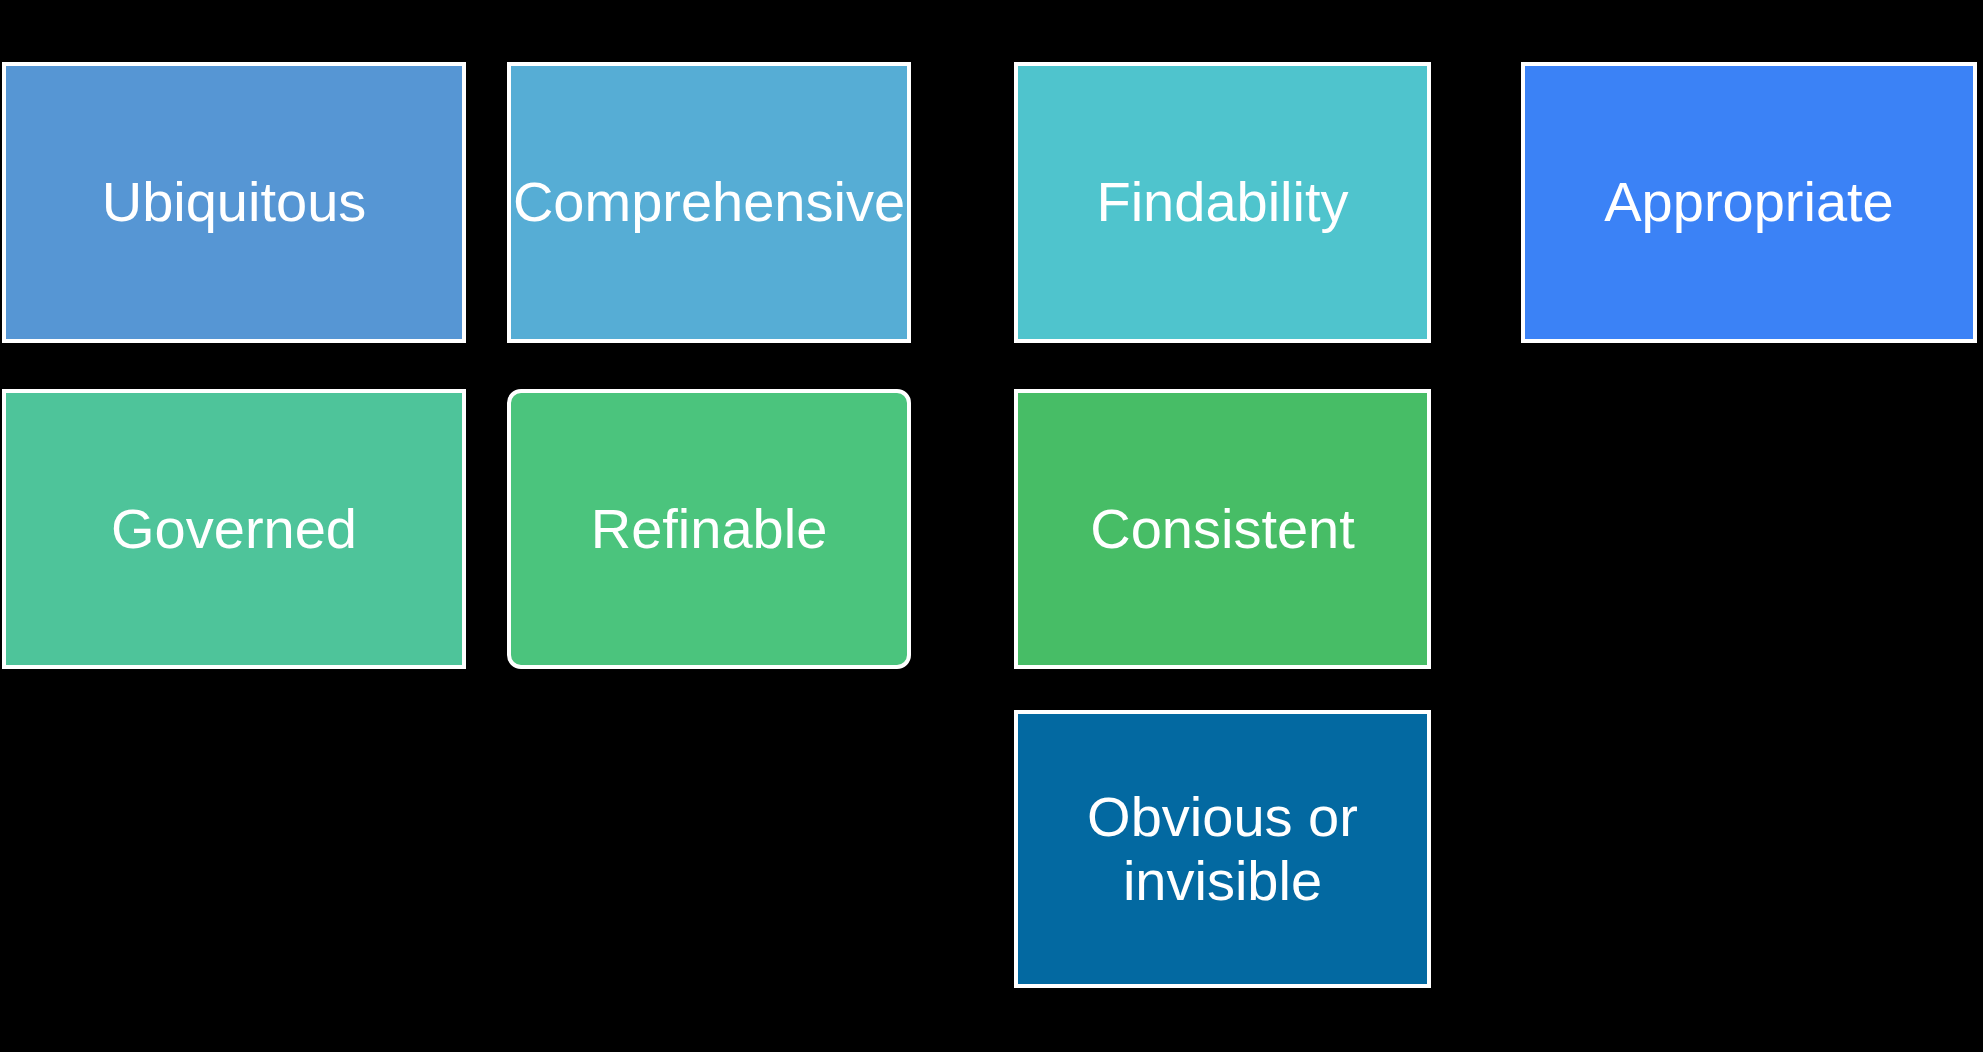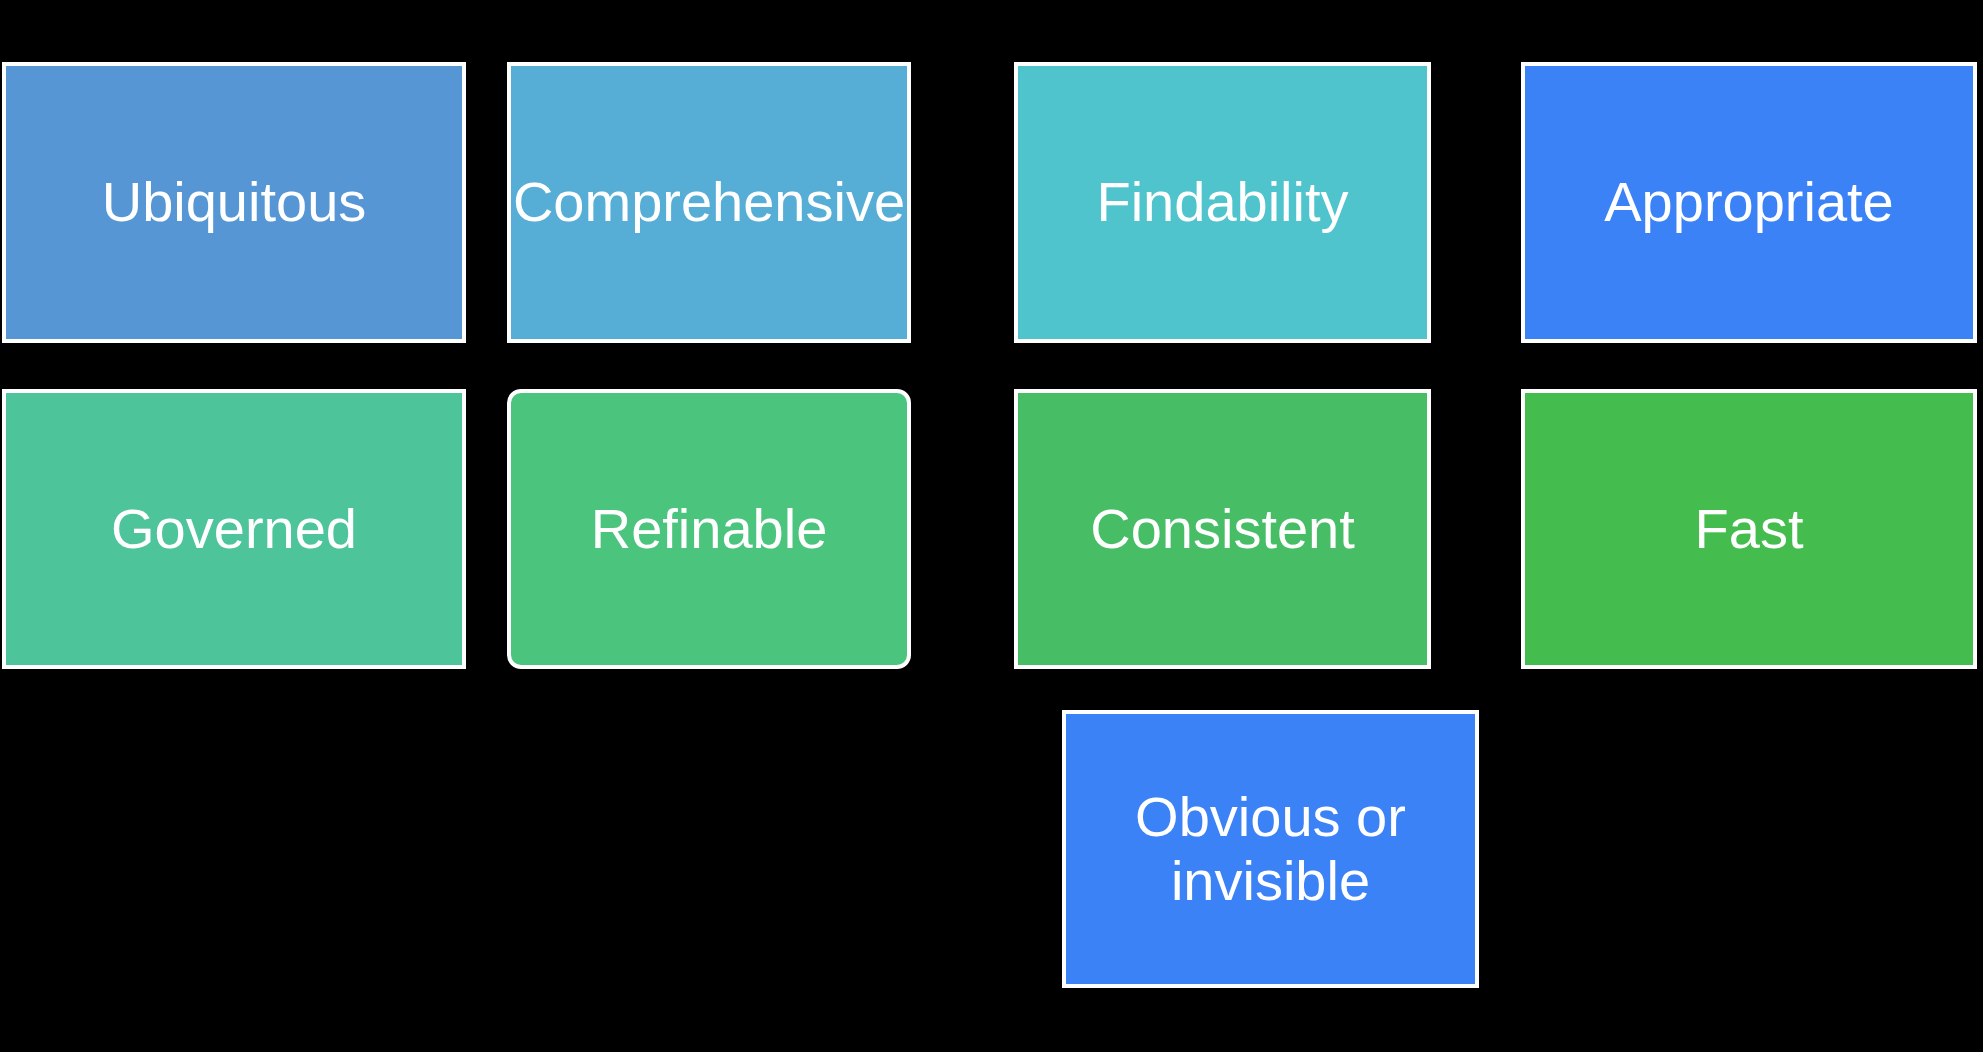--- a/index.html
+++ b/index.html
@@ -65,22 +65,19 @@
   </div>
 
   <div class="box r2 c2" style="background-color: rgb(75, 196, 125); border-radius: 14px;">
     <span class="label">Refinable</span>
   </div>
 
   <div class="box r2 c3" style="background-color: rgb(71, 189, 102);">
     <span class="label">Consistent</span>
   </div>
 
-  <div class="box r2 c4" style="background-color: rgb(68, 188, 78);">
-    <span class="label">Fast</span>
-  </div>
 
 
-  <div class="box r3 c3" style="background-color: #3b82f6; margin-left: 48px;">
+  <div class="box r3 c3" style="background-color: #0369a1;">
     <span class="label">Obvious or invisible</span>
   </div>
 
 </div>
 
 </body></html>

